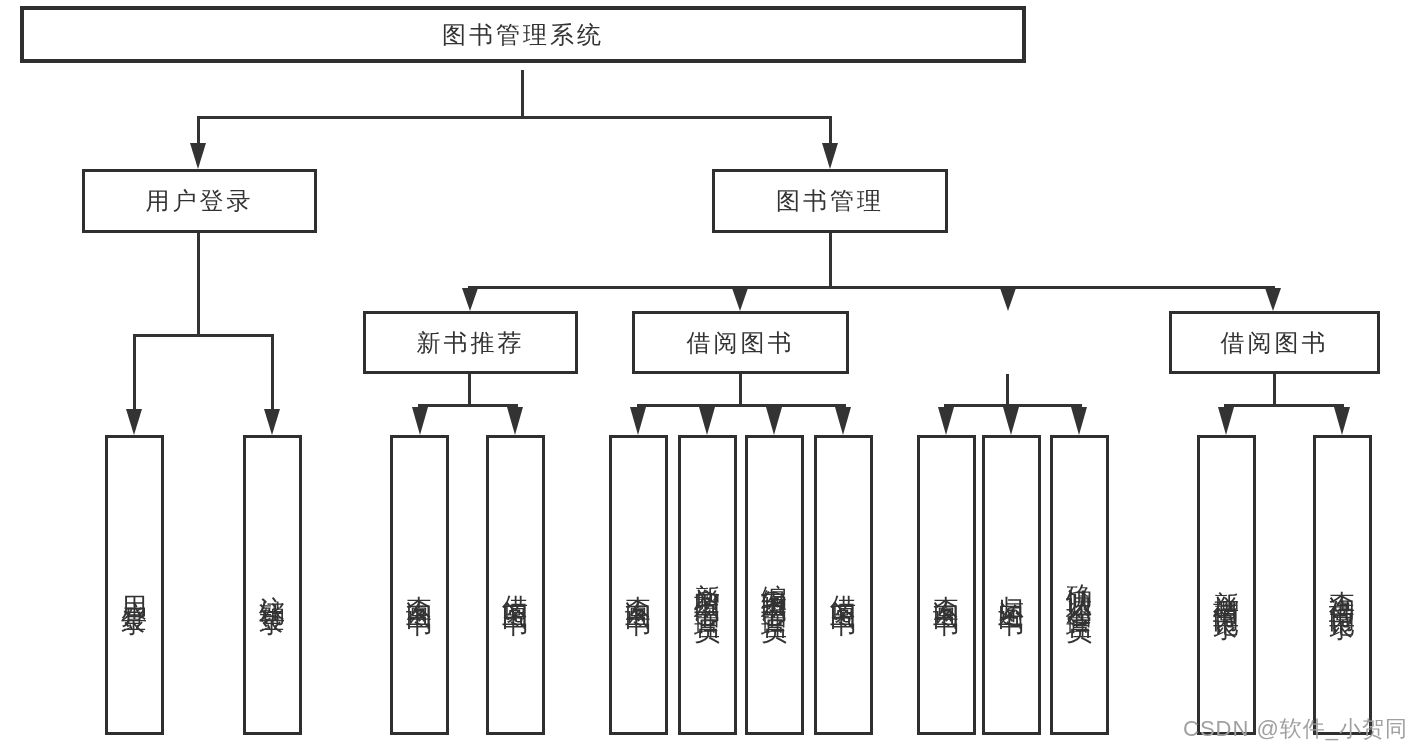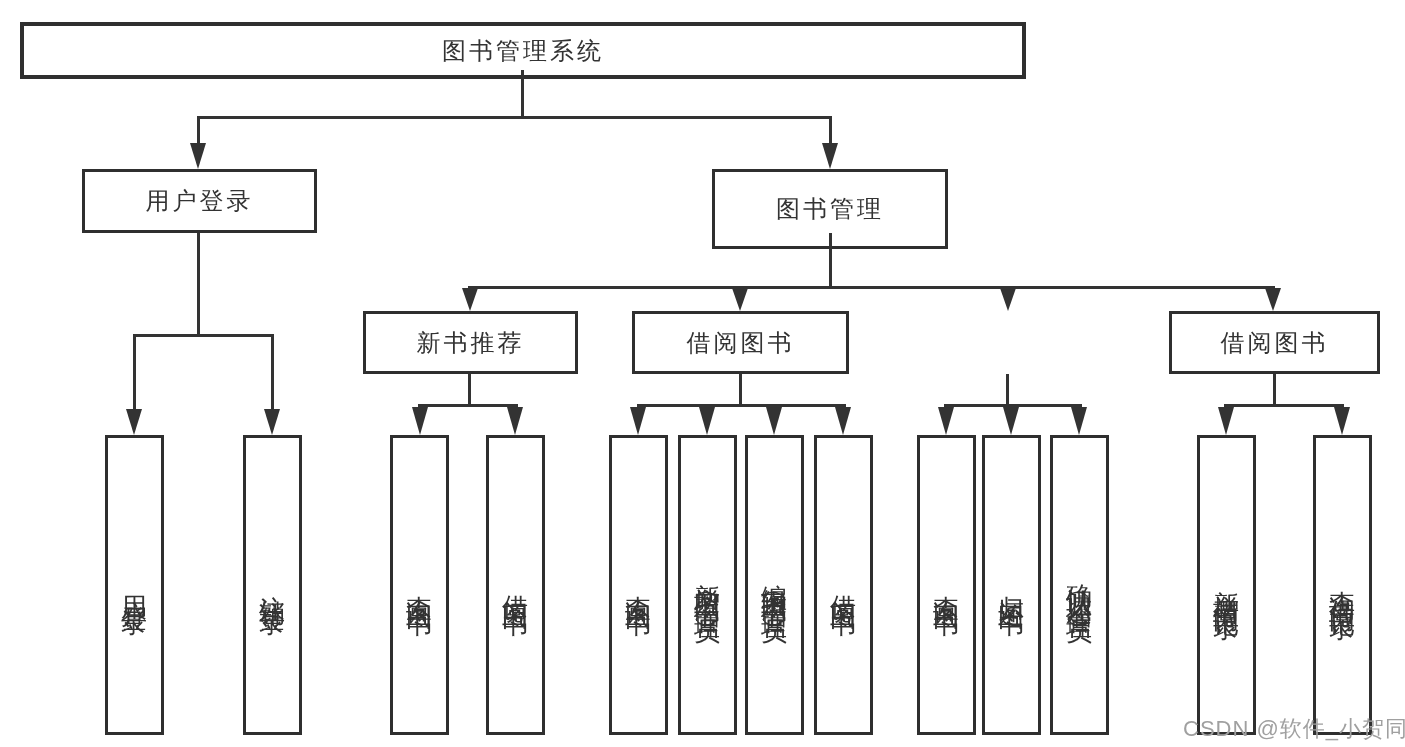--- a/index.html
+++ b/index.html
@@ -67,25 +67,25 @@
     color: #a0a0a0;
     z-index: 10;
     white-space: nowrap;
   }
 </style>
 </head>
 <body>
 
 <div class="canvas">
 
-  <div class="node root" style="left:20px; top:22px; width:1006px; height:57px;">图书管理系统</div>
+  <div class="node root" style="left:20px; top:6px; width:1006px; height:57px;">图书管理系统</div>
 
   <div class="node" style="left:82px; top:169px; width:235px; height:64px;">用户登录</div>
 
-  <div class="node" style="left:712px; top:169px; width:236px; height:80px;">图书管理</div>
+  <div class="node" style="left:712px; top:169px; width:236px; height:64px;">图书管理</div>
 
   <div class="node" style="left:363px; top:311px; width:215px; height:63px;font-family:Liberation Mono, monospace;">新书推荐</div>
 
   <div class="node" style="left:632px; top:311px; width:217px; height:63px;">借阅图书</div>
 
 
   <div class="node" style="left:1169px; top:311px; width:211px; height:63px;">借阅图书</div>
 
   <div class="leaf" style="left:105px;">用户登录</div>
   <div class="leaf" style="left:243px;">注销登录</div>

